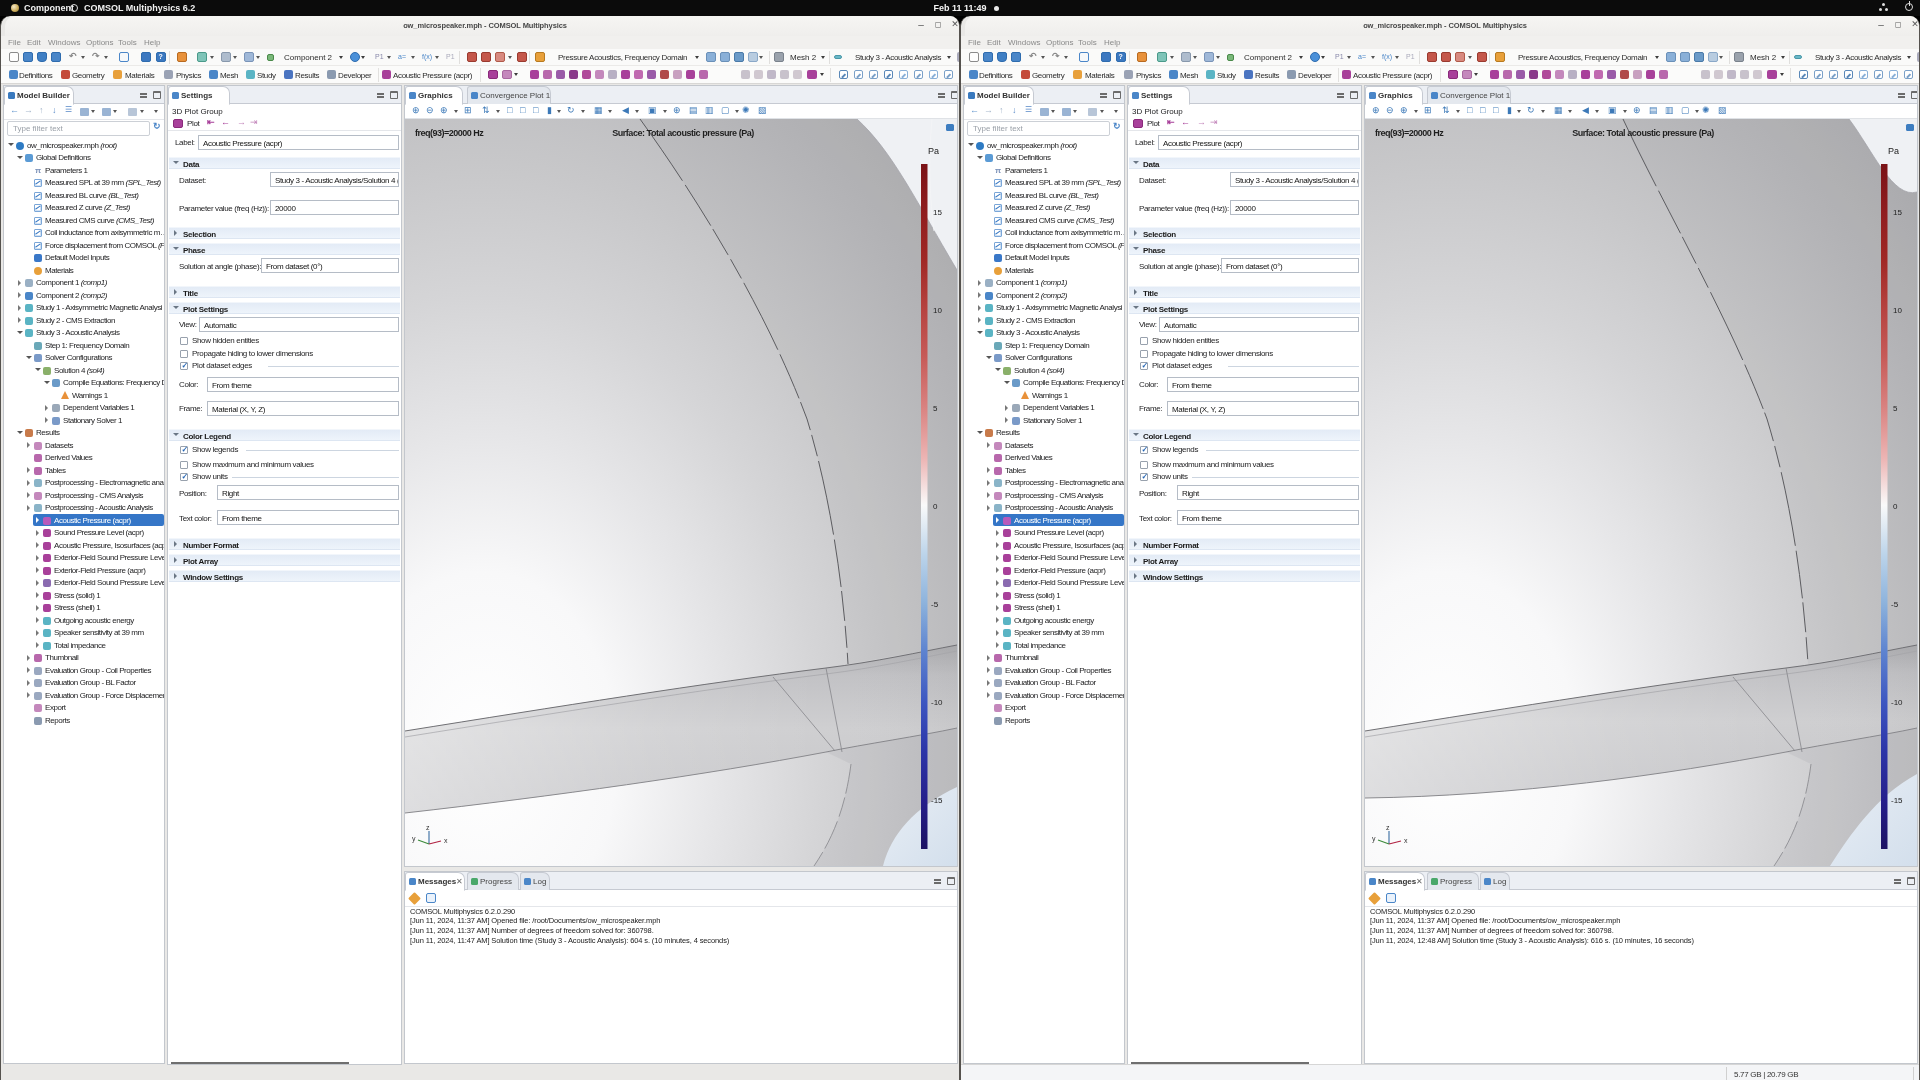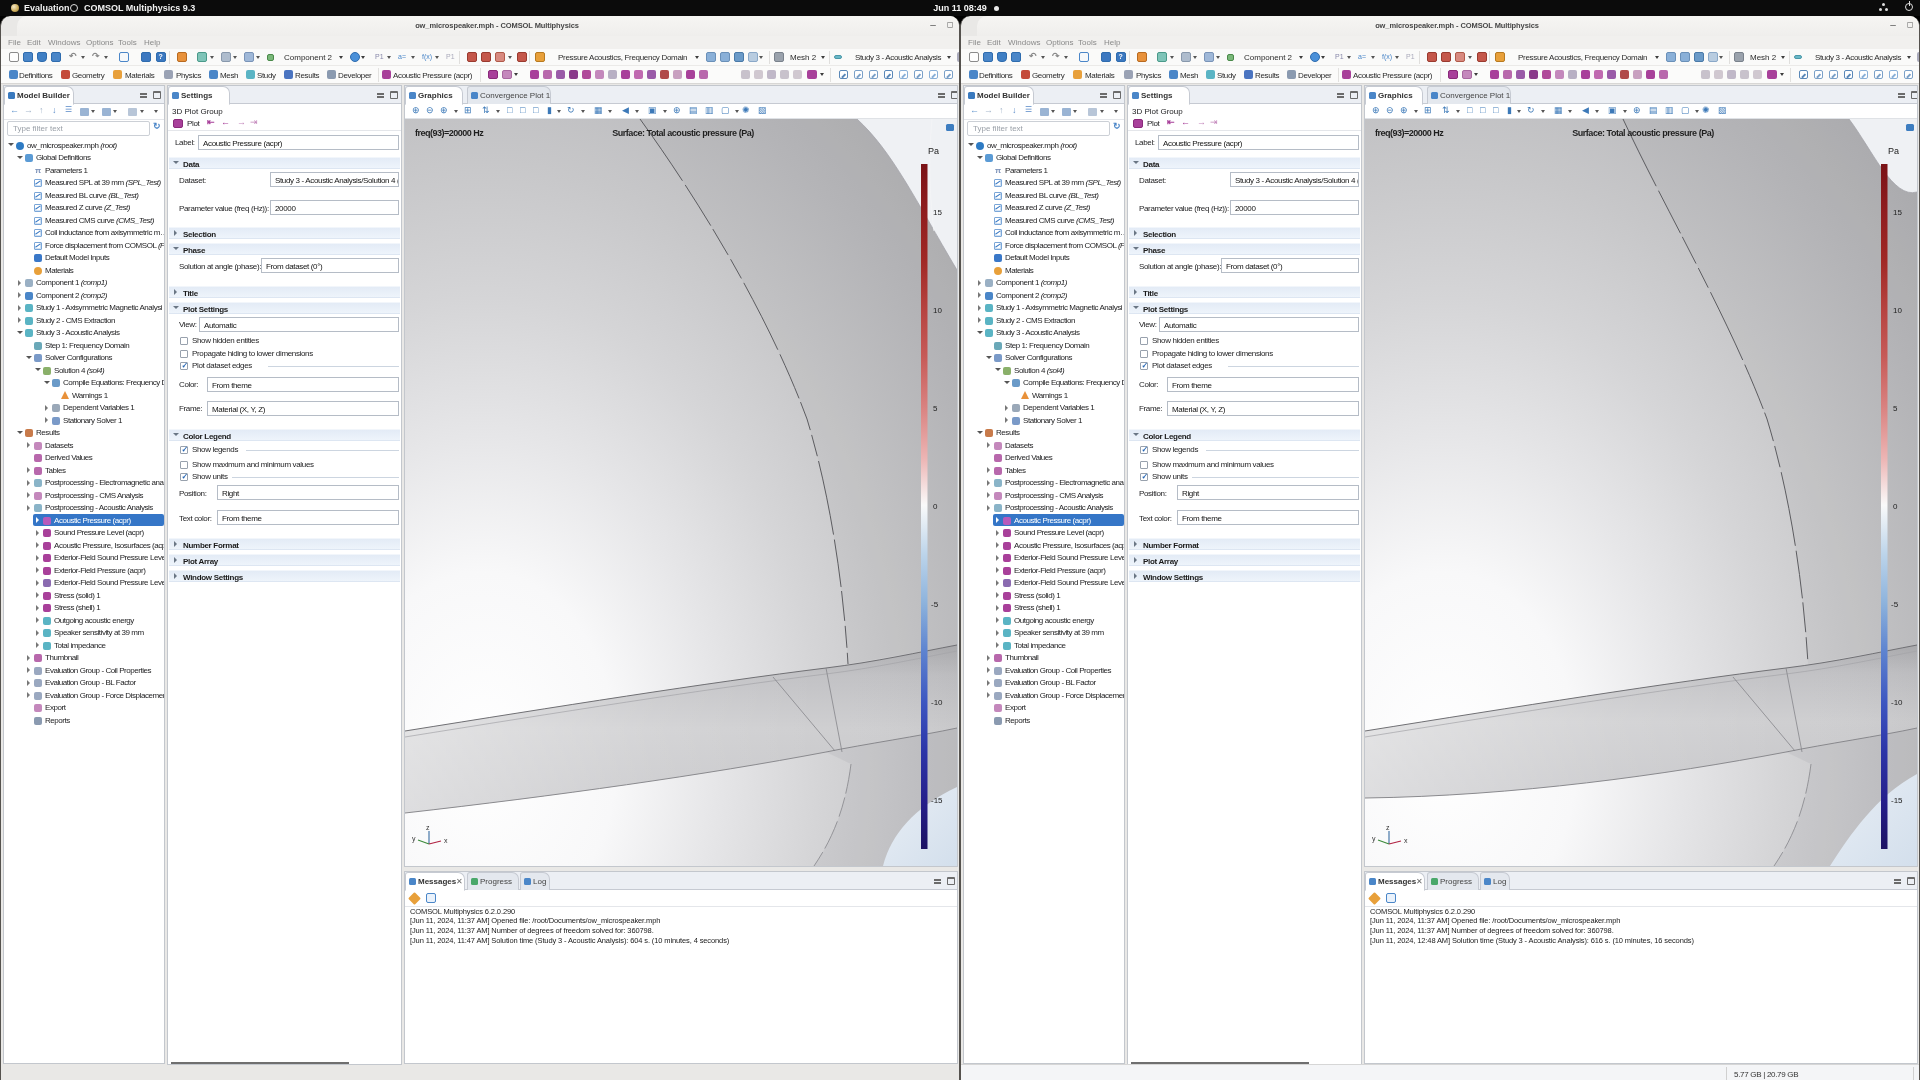--- a/index.html
+++ b/index.html
@@ -1,17 +1,17 @@
 <!DOCTYPE html>
 <html><head><meta charset="utf-8"><style>
 *{margin:0;padding:0;box-sizing:border-box}
 html,body{width:1920px;height:1080px;overflow:hidden;background:#000;font-family:"Liberation Sans",sans-serif;}
 .ab{position:absolute}
 .win{position:absolute;top:16px;width:960px;height:1064px;background:#e9e8e6;border-radius:10px 10px 0 0;overflow:hidden}
-.tbar{position:absolute;left:16px;top:0;width:100%;height:24px;background:linear-gradient(#f6f5f3,#eeedeb);border-bottom:1px solid #d8d7d5;border-radius:10px 10px 0 0}
+.tbar{position:absolute;left:4px;top:0;width:100%;height:24px;background:linear-gradient(#f6f5f3,#eeedeb);border-bottom:1px solid #d8d7d5;border-radius:10px 10px 0 0}
 .ttl{position:absolute;top:5px;left:480px;transform:translateX(-50%);font-size:7.5px;letter-spacing:-0.1px;color:#474747;font-weight:bold;white-space:nowrap}
 .wbtn{position:absolute;top:3px;font-size:10px;color:#5a5a5a;width:14px;text-align:center}
 .menu{position:absolute;left:0;top:20px;width:100%;height:13px;background:#f1f0ee}
 .mi{position:absolute;top:2px;font-size:8px;color:#8a8a8a;white-space:nowrap}
 .tb1{position:absolute;left:0;top:33px;width:100%;height:17px;background:#fafaf9;border-bottom:1px solid #ebeae8}
 .tb2{position:absolute;left:0;top:50px;width:100%;height:18px;background:#fbfbfa;border-bottom:1px solid #d8d7d5}
 .car{position:absolute;width:0;height:0;border-left:2.8px solid transparent;border-right:2.8px solid transparent;border-top:3.6px solid #3c3c3c}
 .panel{position:absolute;background:#fff;border:1px solid #c3c7cd;overflow:hidden}
 .tabs{position:absolute;left:0;top:0;width:100%;height:18px;background:#eceff4;border-bottom:1px solid #c6cad2}
 .tab{position:absolute;top:0;height:18px;background:#fff;border:1px solid #c6cad2;border-bottom:none;border-radius:3px 7px 0 0;}
@@ -30,24 +30,24 @@
 .sect{position:absolute;left:1px;background:linear-gradient(#e3ebf6,#eef4fb);border-top:1px solid #f2f6fb;border-bottom:1px solid #dde6f2}
 .sect>span{position:absolute;left:14px;top:1.5px;font-size:8px;letter-spacing:-0.3px;color:#1a1a1a;font-weight:bold}
 .cb{position:absolute;width:8px;height:8px;background:#fff;border:1px solid #98a1ad;border-radius:1px}
 .chk{position:absolute;font-size:8px;color:#2465b4;font-weight:bold;top:-2.5px;left:0.5px}
 .gline{position:absolute;height:1px;background:#ccd5e0}
 .msg{position:absolute;font-size:7.5px;letter-spacing:-0.12px;color:#1a1a1a;white-space:nowrap}
 .gi{position:absolute;font-size:9px;color:#3c79b8}
 </style></head><body>
 <div class="ab" style="left:0;top:0;width:1920px;height:16px;background:#0b0b0b">
     <span class="ab" style="left:11px;top:4px;width:8px;height:8px;border-radius:50%;background:radial-gradient(circle at 35% 35%,#f5e9c8,#caa955 60%,#7a6a3a)"></span>
-    <span class="ab" style="left:24px;top:3px;font-size:9px;color:#f2f2f2;font-weight:bold">Evaluation</span>
+    <span class="ab" style="left:24px;top:3px;font-size:9px;color:#f2f2f2;font-weight:bold">Component</span>
     <span class="ab" style="left:70px;top:3.5px;width:8px;height:8px;border-radius:50%;border:1.2px solid #ddd"></span>
-    <span class="ab" style="left:84px;top:3px;font-size:9px;color:#f2f2f2;font-weight:bold">COMSOL Multiphysics 9.3</span>
-    <span class="ab" style="left:960px;top:3px;transform:translateX(-50%);font-size:9px;color:#f5f5f5;font-weight:bold;white-space:nowrap">Jun 11  08:49</span>
+    <span class="ab" style="left:84px;top:3px;font-size:9px;color:#f2f2f2;font-weight:bold">COMSOL Multiphysics 6.2</span>
+    <span class="ab" style="left:960px;top:3px;transform:translateX(-50%);font-size:9px;color:#f5f5f5;font-weight:bold;white-space:nowrap">Feb 11  11:49</span>
     <span class="ab" style="left:994px;top:6px;width:5px;height:5px;border-radius:50%;background:#e8e8e8"></span>
     <span class="ab" style="left:1882px;top:3px;width:3px;height:3px;border-radius:50%;background:#ddd"></span>
     <span class="ab" style="left:1879px;top:8px;width:3px;height:3px;border-radius:50%;background:#ddd"></span>
     <span class="ab" style="left:1885px;top:8px;width:3px;height:3px;border-radius:50%;background:#ddd"></span>
     <span class="ab" style="left:1905px;top:3px;width:8px;height:8px;border-radius:50%;border:1.2px solid #ddd"></span>
     <span class="ab" style="left:1908.5px;top:1px;width:1.4px;height:5px;background:#ddd"></span>
   </div>
 <div class="win" style="left:0px;border-left:1px solid #55524e;border-right:1px solid #55524e">
     <div class="tbar">
       <span class="ttl">ow_microspeaker.mph - COMSOL Multiphysics</span>

